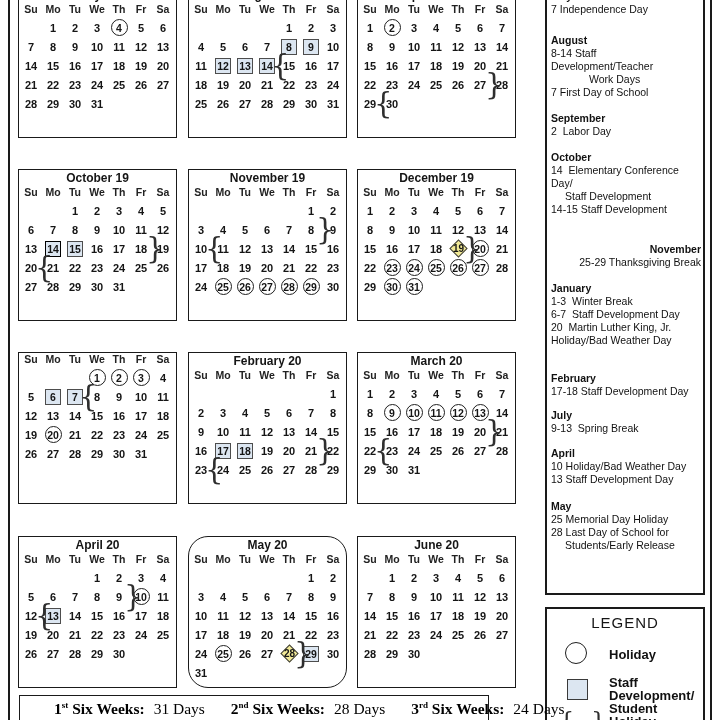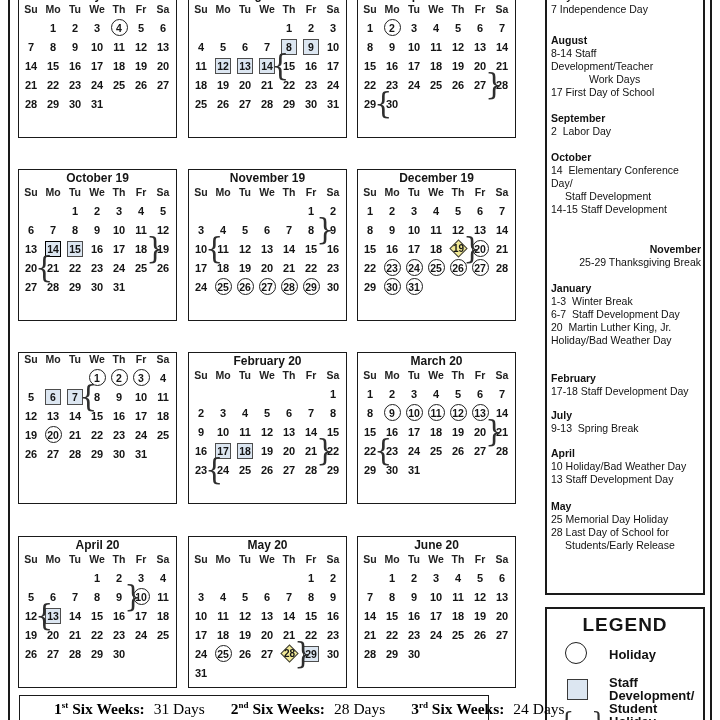--- a/index.html
+++ b/index.html
@@ -28,21 +28,21 @@
 
   
   #events{position:absolute;left:545px;top:-14px;width:160px;height:609px;border:2px solid #1a1a1a;
     box-sizing:border-box;padding:2px 2px 0 4px;font-size:10.5px;line-height:13px;color:#111;overflow:hidden;}
   .ev-head{font-weight:700;white-space:pre-wrap;}
   .ev-line{white-space:pre-wrap;}
   .ind1{padding-left:14px;} .ind2{padding-left:38px;}
 
   
   #legend{position:absolute;left:545px;top:607px;width:160px;height:130px;border:2px solid #1a1a1a;box-sizing:border-box;overflow:hidden;}
-  #legend-title{margin-top:5px;text-align:center;font-size:19px;font-weight:700;letter-spacing:1px;color:#151515;}
+  #legend-title{margin-top:5px;text-align:center;font-size:15px;font-weight:400;letter-spacing:1px;color:#151515;}
   .lg-circle{position:absolute;left:18px;top:33px;width:22px;height:22px;border:1.6px solid #1f1f1f;border-radius:50%;box-sizing:border-box;}
   .lg-label-1{position:absolute;left:62px;top:38px;font-size:13px;font-weight:600;}
   .lg-square{position:absolute;left:20px;top:70px;width:21px;height:21px;border:1.6px solid #3a3a3a;background:var(--sqfill);box-sizing:border-box;}
   .lg-label-2{position:absolute;left:62px;top:67px;font-size:13px;font-weight:600;line-height:13px;white-space:pre-line;}
   .lg-braces{position:absolute;left:12px;top:98px;font-family:"DejaVu Serif",serif;font-size:24px;color:#2e2e2e;letter-spacing:6px;}
 
   
   #sixweeks{position:absolute;left:19px;top:695px;width:470px;height:40px;border:1.5px solid #1a1a1a;
     box-sizing:border-box;display:flex;align-items:flex-start;padding:4px 0 0 34px;gap:26px;
     font-family:"Liberation Serif",serif;font-size:15.5px;color:#000;}
@@ -612,21 +612,21 @@
         <div class="cell">25</div>
         <div class="cell">26</div>
         <div class="cell">27</div>
         <div class="cell">28</div>
         <div class="cell">29</div>
         <div class="cell">30</div>
         <span class="brace" style="left: 105px; top: 12px;">}</span>
         <span class="brace" style="left: 16px; top: 31px;">{</span>
       </div>
     </div>
-    <div class="cal" style="left: 188px; top: 536px;">
+    <div class="cal" style="left: 188px; top: 536px; border-radius: 20px;">
       <div class="cal-title">May 20</div>
       <div class="cal-head">
         <span>Su</span>
         <span>Mo</span>
         <span>Tu</span>
         <span>We</span>
         <span>Th</span>
         <span>Fr</span>
         <span>Sa</span>
       </div>
@@ -727,21 +727,21 @@
 
 <div id="events">
     <div style="margin-top: 0px;">
       <div class="ev-head">July</div>
       <div class="ev-line">7 Independence Day</div>
     </div>
     <div style="margin-top: 18px;">
       <div class="ev-head">August</div>
       <div class="ev-line">8-14 Staff Development/Teacher</div>
       <div class="ev-line ind2">Work Days</div>
-      <div class="ev-line">17 First Day of School</div>
+      <div class="ev-line">7 First Day of School</div>
     </div>
     <div style="margin-top: 13px;">
       <div class="ev-head">September</div>
       <div class="ev-line">2  Labor Day</div>
     </div>
     <div style="margin-top: 13px;">
       <div class="ev-head">October</div>
       <div class="ev-line">14  Elementary Conference Day/</div>
       <div class="ev-line ind1">Staff Development</div>
       <div class="ev-line">14-15 Staff Development</div>

